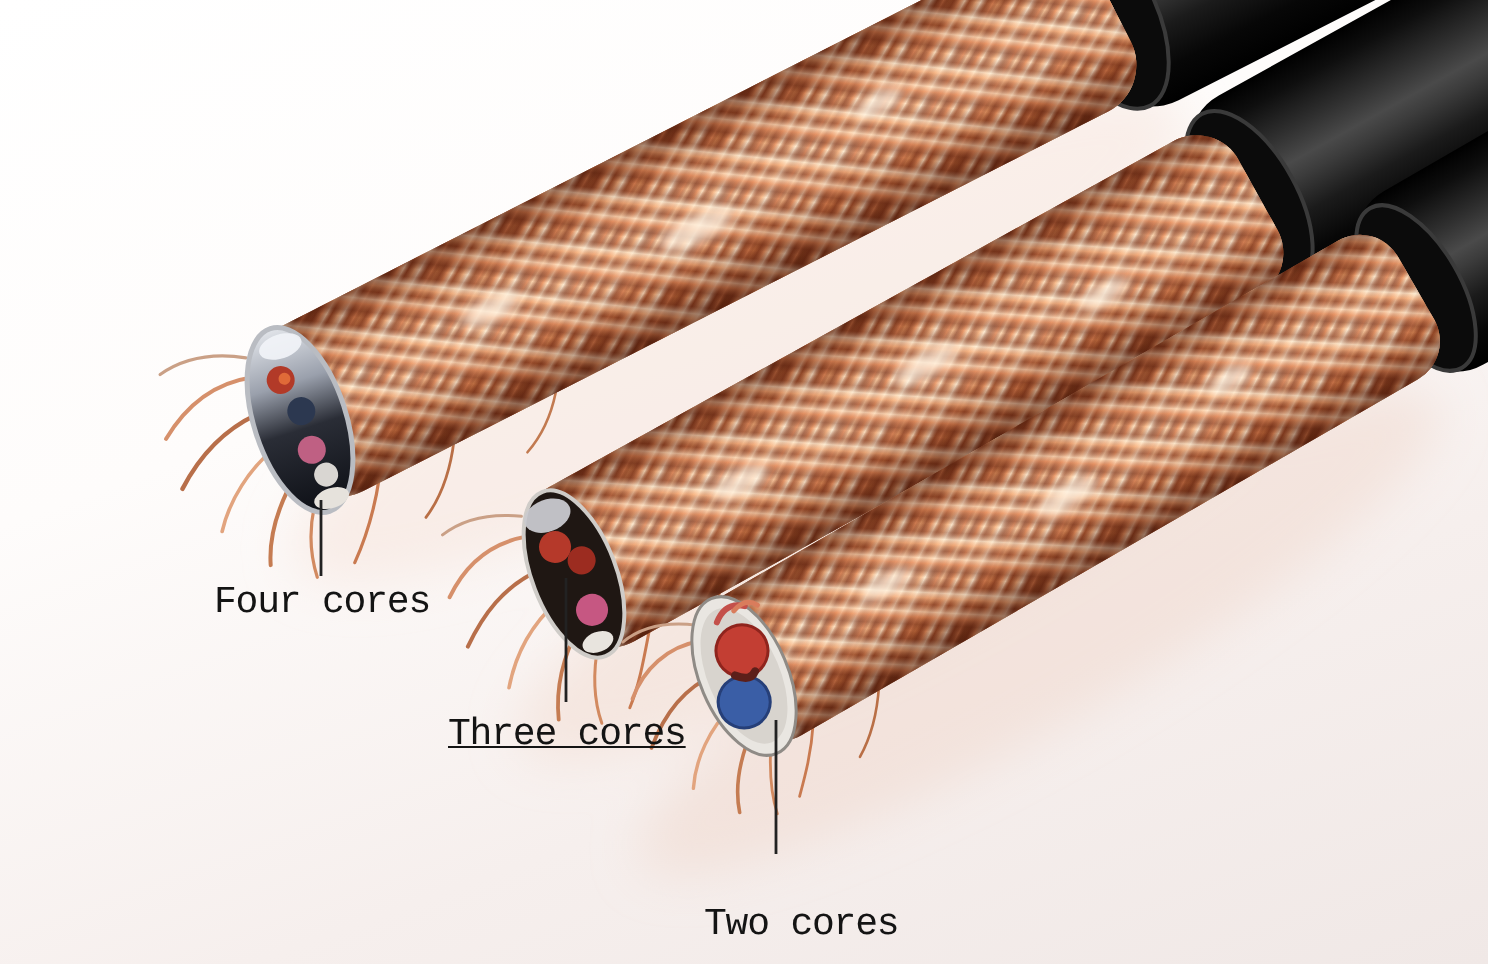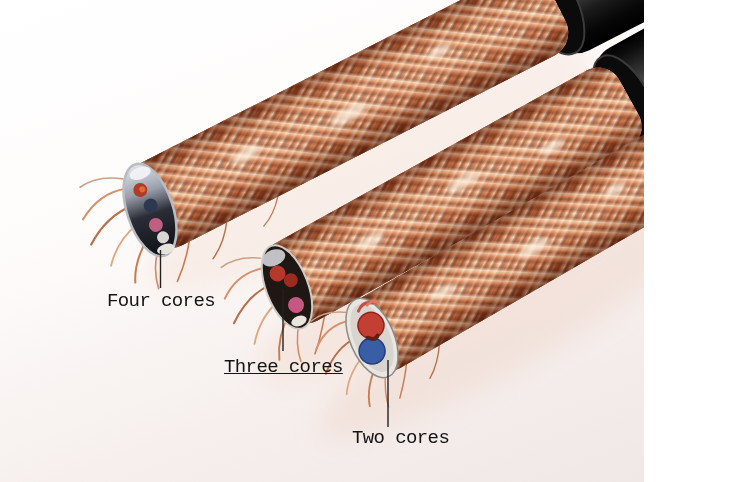--- a/index.html
+++ b/index.html
@@ -1,33 +1,33 @@
 <!DOCTYPE html>
 <html><head>
 <meta charset="utf-8">
 <style>
   html,body{margin:0;padding:0;background:#ffffff;}
   .stage{
     position:relative;
-    width:644px;height:482px;
+    width:744px;height:482px;
     overflow:hidden;
     background:linear-gradient(160deg,#ffffff 0%,#fefcfb 35%,#f6efed 70%,#f0e8e6 100%);
     font-family:"Liberation Mono", monospace;
   }
   .stage svg{position:absolute;left:0;top:0;}
   .photo-label{
     position:absolute;
     font:19px/20px "Liberation Mono", monospace;
     letter-spacing:-0.6px;
     color:#141414;
     white-space:nowrap;
   }
   .lbl-four{left:107px;top:291px;}
   .lbl-three{left:224px;top:357px;text-decoration:underline;}
-  .lbl-two{left:352px;top:428px;}
+  .lbl-two{left:352px;top:452px;}
 </style>
 </head>
 <body>
 
 <div class="stage">
 
   <svg width="744" height="482" viewBox="0 0 744 482" aria-hidden="true">
     <defs>
 
       <linearGradient id="cyl" x1="0" y1="0" x2="0" y2="1">

